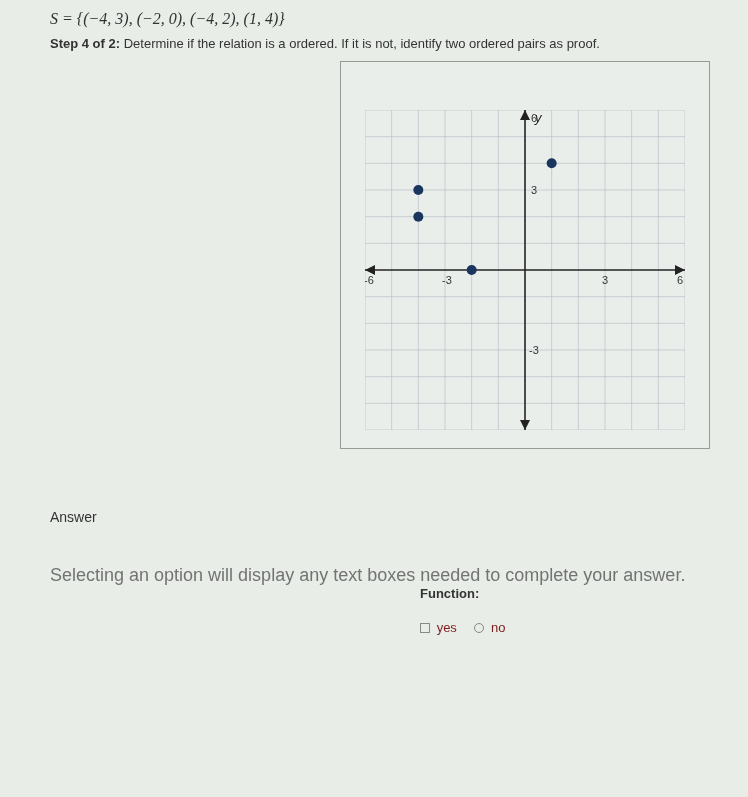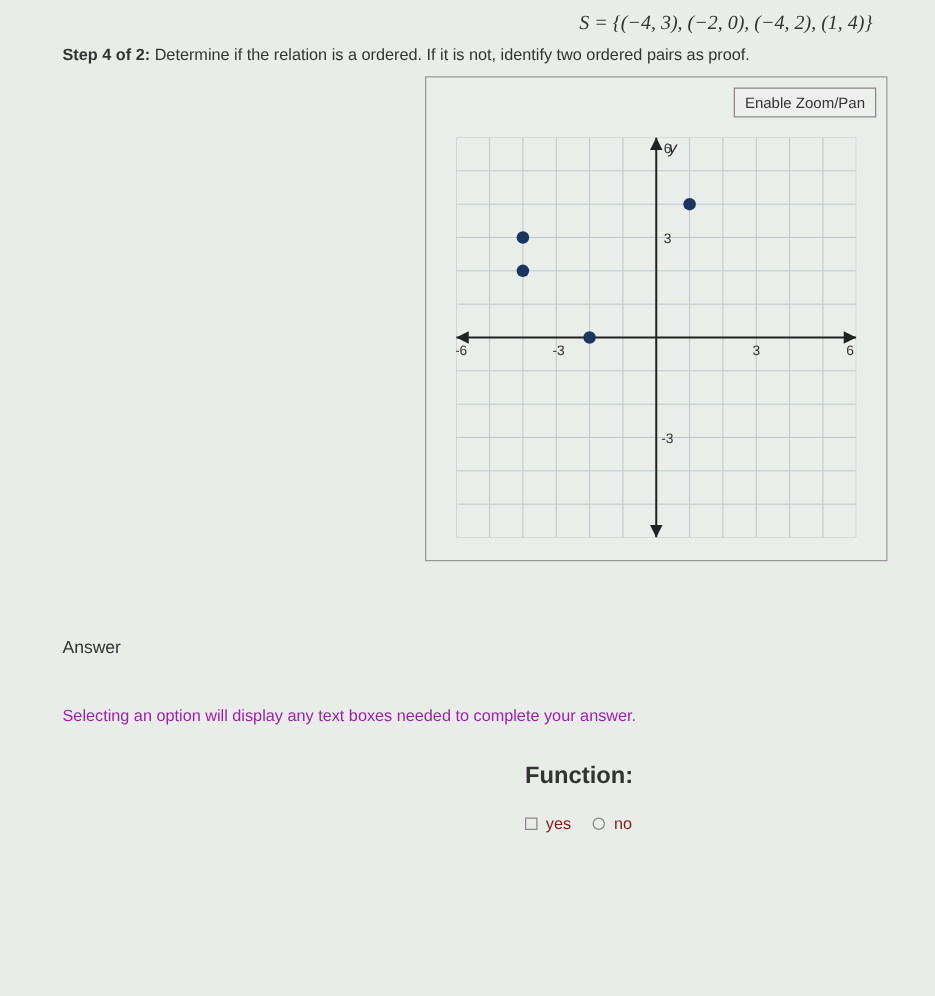--- a/index.html
+++ b/index.html
@@ -9,21 +9,21 @@
     font-family: Arial, sans-serif;
     background: #e8ede8;
     color: #333;
     position: relative;
     overflow: hidden;
   }
   .page {
     padding: 10px 50px 20px 50px;
   }
   .set-def {
-    text-align: right;
+    text-align: left;
     font-family: "Times New Roman", serif;
     font-size: 16px;
     margin-bottom: 8px;
     font-style: italic;
   }
   .step-line {
     font-size: 13px;
     margin-bottom: 10px;
   }
   .step-label { font-weight: bold; }
@@ -49,30 +49,29 @@
     margin: 40px auto 10px auto;
     position: relative;
   }
   .answer-heading {
     font-weight: normal;
     font-size: 14px;
     margin-top: 60px;
     margin-bottom: 40px;
   }
   .hint-text {
-    color: #a21caf;
-    font-size: 13px;
-    margin-bottom: 30px;
+    color: #737373;
+    font-size: 18px;
   }
   .function-block {
     margin-left: 370px;
   }
   .function-label {
     font-weight: bold;
-    font-size: 19px;
+    font-size: 13px;
     margin-bottom: 18px;
   }
   .options {
     font-size: 13px;
     color: #7f1d1d;
   }
   .checkbox-glyph, .radio-glyph {
     display: inline-block;
     width: 10px; height: 10px;
     border: 1px solid #888;
@@ -88,21 +87,20 @@
 <div class="page">
 
   <div class="set-def">S = {(−4, 3), (−2, 0), (−4, 2), (1, 4)}</div>
 
   <div class="step-line">
     <span class="step-label">Step 4 of 2:</span>
     <span>Determine if the relation is a ordered. If it is not, identify two ordered pairs as proof.</span>
   </div>
 
   <div class="graph-container">
-    <div class="enable-zoom">Enable Zoom/Pan</div>
 
     <div class="graph-area">
       <svg width="320" height="320" viewBox="0 0 320 320">
 
         <g stroke="#b8c0c8" stroke-width="0.7">
           <line x1="0" y1="0" x2="0" y2="320"></line>
             <line x1="26.67" y1="0" x2="26.67" y2="320"></line>
           <line x1="53.33" y1="0" x2="53.33" y2="320"></line>
             <line x1="80" y1="0" x2="80" y2="320"></line>
           <line x1="106.67" y1="0" x2="106.67" y2="320"></line>

